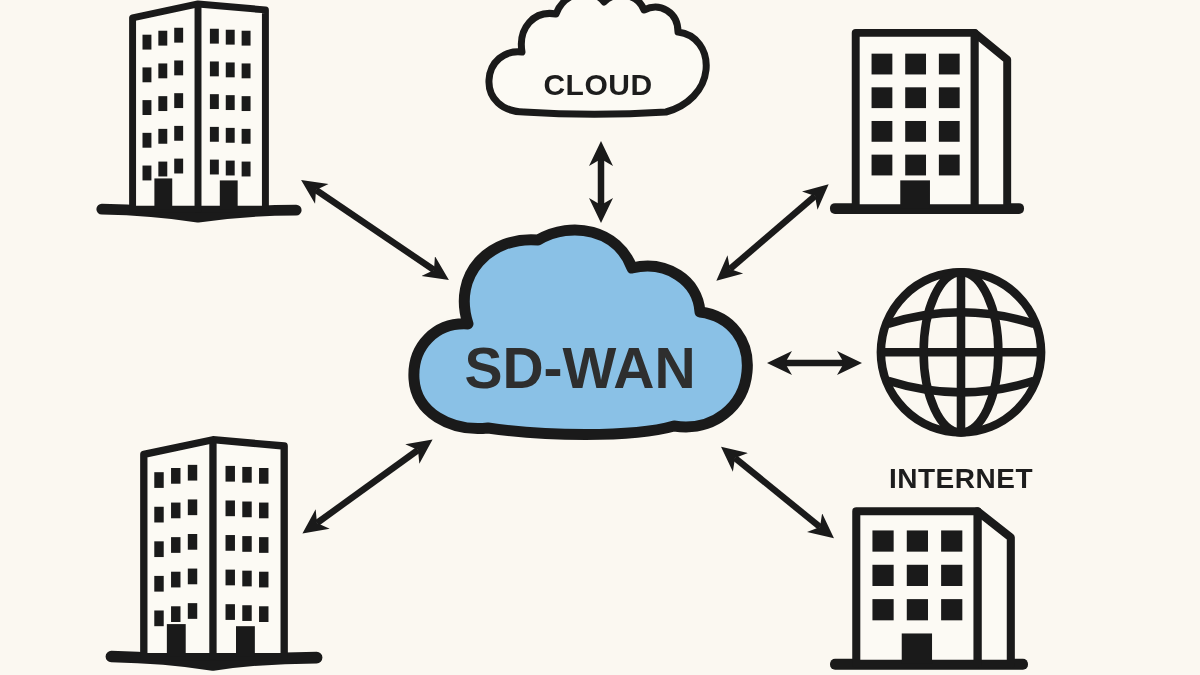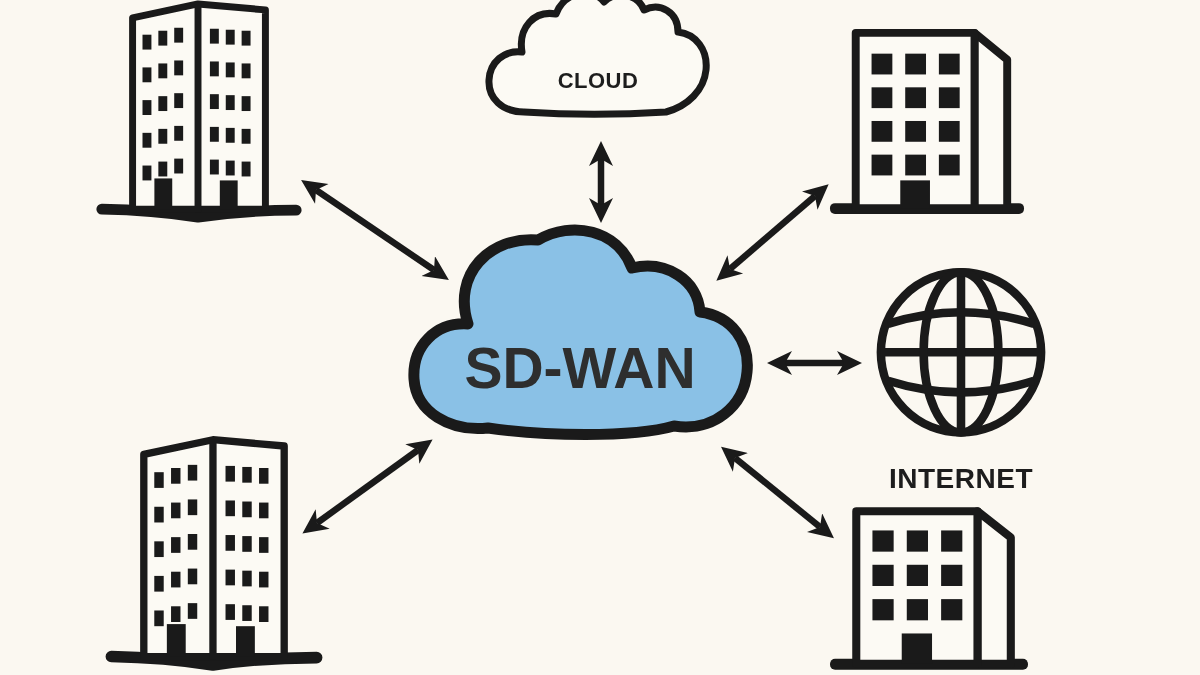--- a/index.html
+++ b/index.html
@@ -26,21 +26,21 @@
   }
   
   .n-bldg-tl{left:94px;top:0;width:210px;height:228px;}
   .n-cloud-top{left:480px;top:-16px;width:236px;height:141px;}
   .n-bldg-tr{left:828px;top:20px;width:198px;height:198px;}
   .n-sdwan{left:402px;top:222px;width:356px;height:226px;}
   .n-globe{left:872px;top:263px;width:178px;height:232px;}
   .n-bldg-bl{left:104px;top:433px;width:220px;height:246px;}
   .n-bldg-br{left:828px;top:500px;width:202px;height:174px;}
 
-  .cloud-top-label{top:86px;font-size:22px;letter-spacing:.5px;}
+  .cloud-top-label{top:86px;font-size:30px;letter-spacing:.5px;}
   .sdwan-label{top:118px;font-size:57px;color:#2e2e2e;letter-spacing:0;}
   .globe-label{top:202px;font-size:28px;letter-spacing:.5px;}
 
   .arrows-layer{position:absolute;left:0;top:0;width:1200px;height:675px;pointer-events:none;}
 </style>
 </head>
 <body>
 
 <div class="canvas">
 

